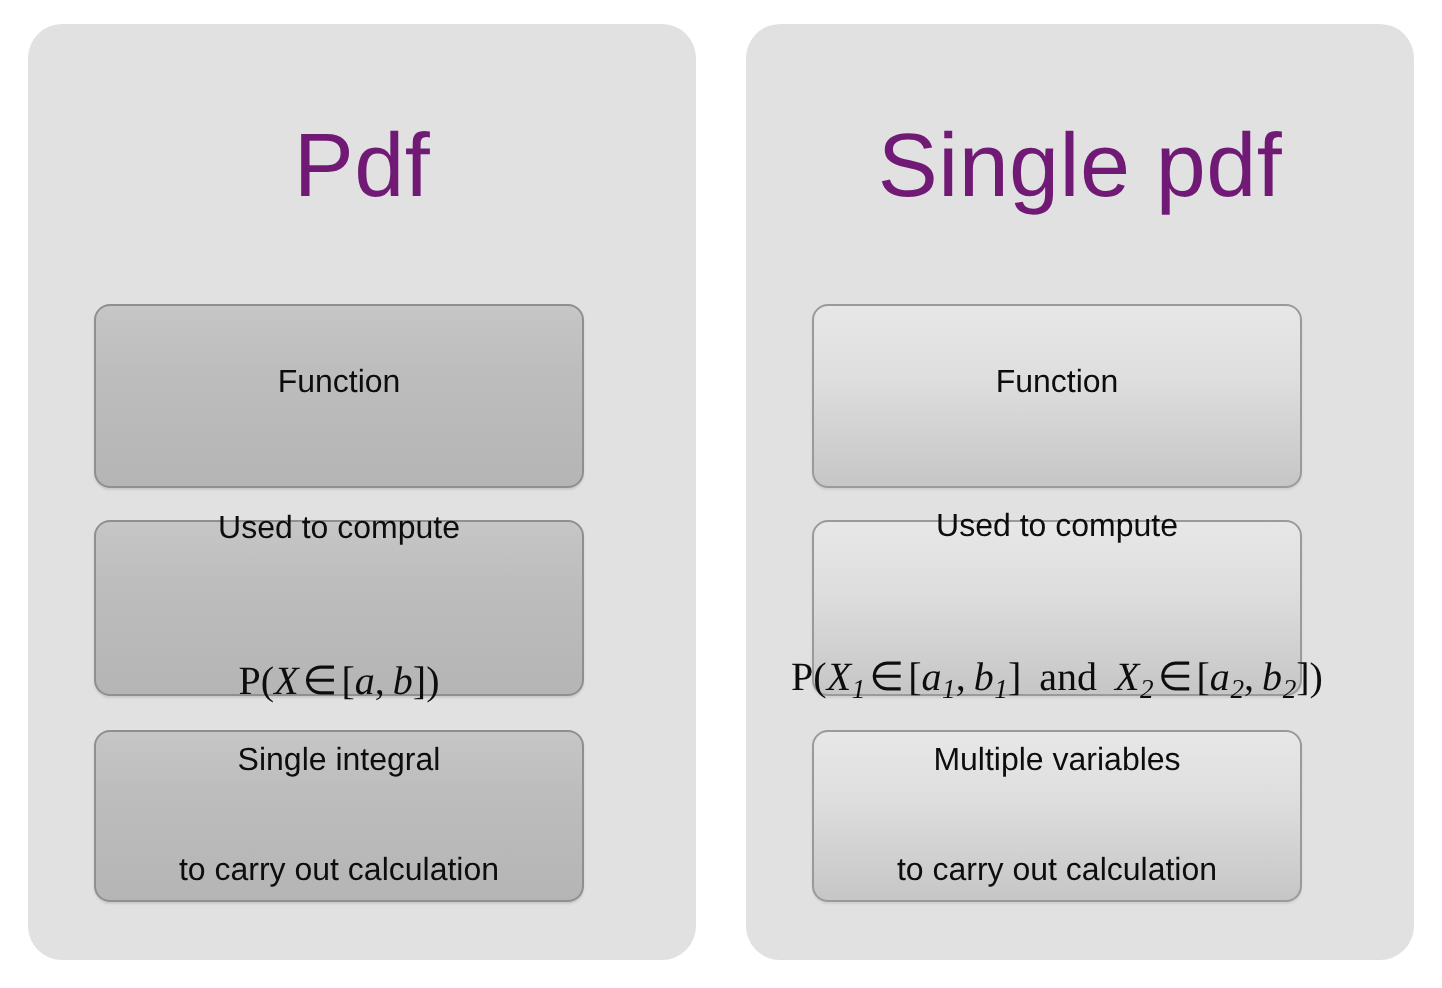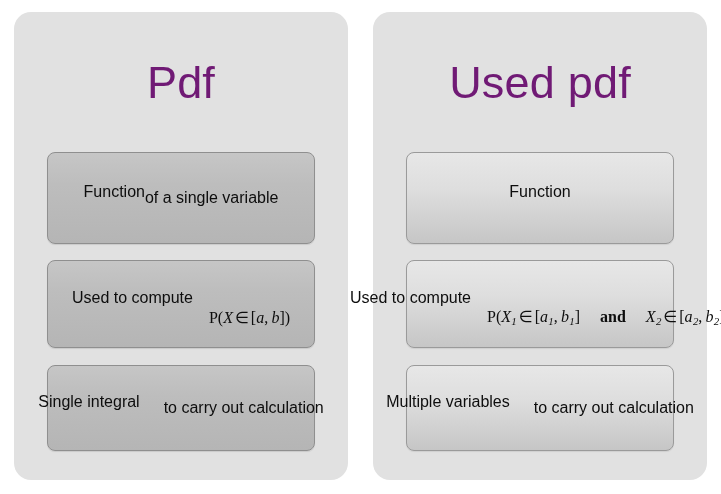--- a/index.html
+++ b/index.html
@@ -44,25 +44,25 @@
     line-height: 1.0;
     color: #701a75;
     letter-spacing: 0.2px;
     white-space: nowrap;
   }
 
   
   .box {
     position: absolute;
     left: 33px;
-    width: 268px;
+    width: 245px;
     border-radius: 8px;
     box-sizing: border-box;
     display: flex;
-    flex-direction: row;
+    flex-direction: column;
     align-items: center;
     justify-content: center;
     color: #0d0d0d;
     text-align: center;
   }
   .box-1 { top: 140px; height: 92px; }
   .box-2 { top: 248px; height: 88px; gap: 16px; }
   .box-3 { top: 353px; height: 86px; gap: 24px; }
 
   
@@ -82,66 +82,65 @@
     font-size: 16px;
     line-height: 1.1;
     font-weight: 400;
     white-space: nowrap;
   }
   .box-line.first  { margin-bottom: 13px; }
 
   
   .math {
     font-family: "Liberation Serif", serif;
-    font-size: 16px;
+    font-size: 20px;
     white-space: nowrap;
     line-height: 1.1;
     margin-top: 27px;
   }
   .math .it { font-style: italic; }
   .math .up { font-style: normal; }
   .math .sub {
     font-style: italic;
     font-size: 0.68em;
     vertical-align: -0.28em;
     padding-left: 0.3px;
   }
   .math .op { font-style: normal; padding: 0 2px; }
-  .math .word { font-style: normal; padding: 0 20px; font-weight: bold; }
+  .math .word { font-style: normal; padding: 0 9px; }
 </style>
 </head>
 <body>
 
 <div class="canvas">
 
   <div class="panel panel-left">
 
     <div class="panel-title">Pdf</div>
 
     <div class="box box-1">
       <div class="box-line first">Function</div>
-      <div class="box-line">of a single variable</div>
     </div>
 
     <div class="box box-2">
       <div class="box-line first">Used to compute</div>
       <div class="math">
         <span class="up">P(</span><span class="it">X</span><span class="op">∈</span><span class="up">[</span><span class="it">a</span><span class="up">,</span> <span class="it">b</span><span class="up">]</span><span class="up">)</span>
       </div>
     </div>
 
     <div class="box box-3">
       <div class="box-line first">Single integral</div>
       <div class="box-line">to carry out calculation</div>
     </div>
   </div>
 
   <div class="panel panel-right">
 
-    <div class="panel-title">Used pdf</div>
+    <div class="panel-title">Single pdf</div>
 
     <div class="box box-1">
       <div class="box-line first">Function</div>
     </div>
 
     <div class="box box-2">
       <div class="box-line first">Used to compute</div>
       <div class="math">
         <span class="up">P(</span><span class="it">X</span><span class="sub">1</span><span class="op">∈</span><span class="up">[</span><span class="it">a</span><span class="sub">1</span><span class="up">,</span> <span class="it">b</span><span class="sub">1</span><span class="up">]</span><span class="word">and</span><span class="it">X</span><span class="sub">2</span><span class="op">∈</span><span class="up">[</span><span class="it">a</span><span class="sub">2</span><span class="up">,</span> <span class="it">b</span><span class="sub">2</span><span class="up">]</span><span class="up">)</span>
       </div>

